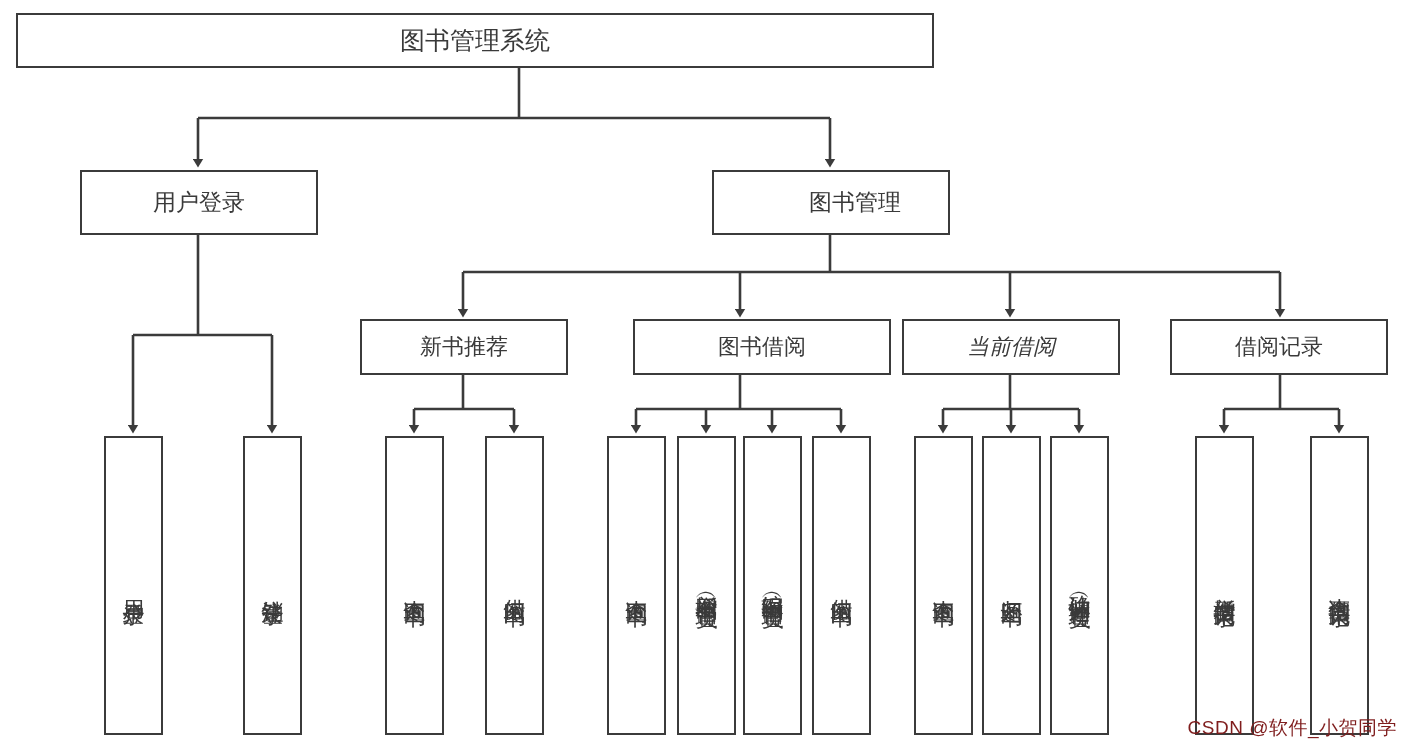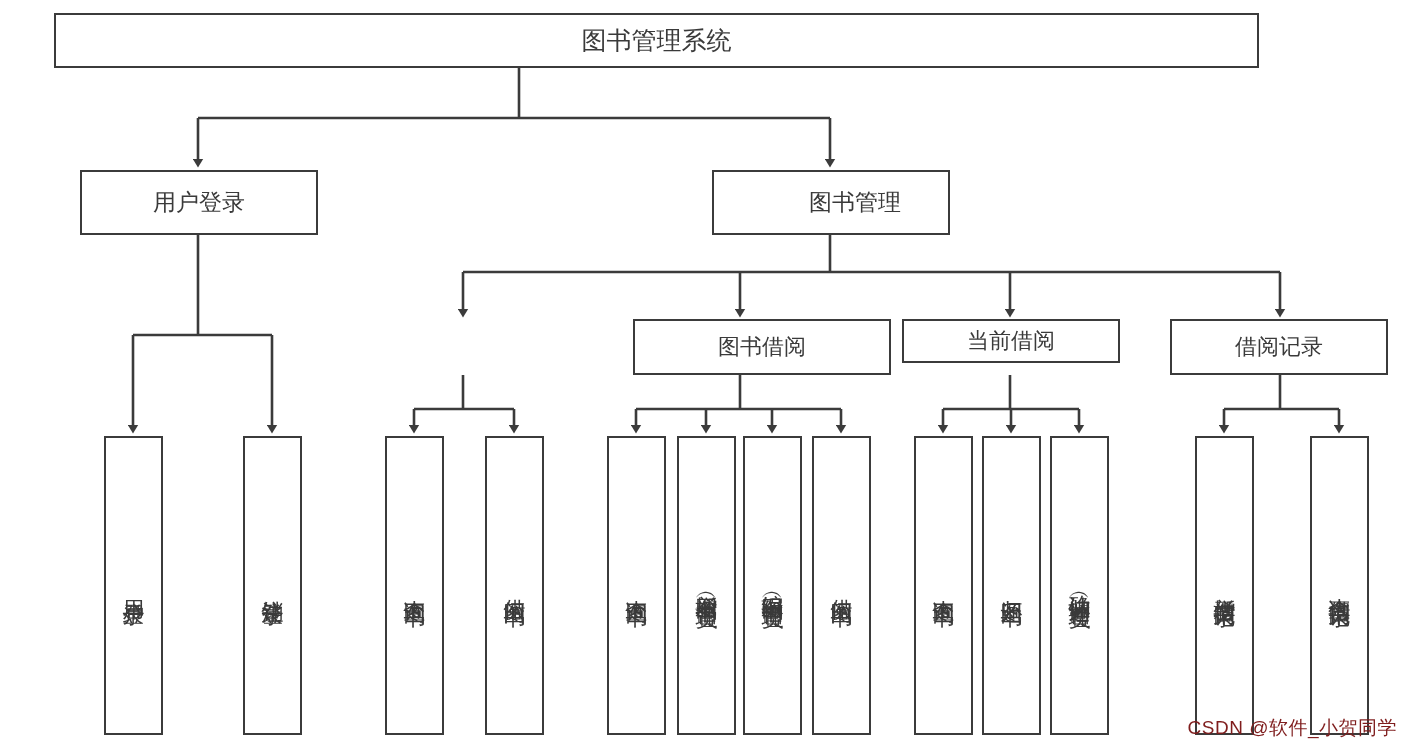--- a/index.html
+++ b/index.html
@@ -124,35 +124,38 @@
       <path d="M1011,409 L1011,425" marker-end="url(#arrow)"></path>
       <path d="M1079,409 L1079,425" marker-end="url(#arrow)"></path>
 
       <path d="M1280,375 L1280,409"></path>
       <path d="M1224,409 L1339,409"></path>
       <path d="M1224,409 L1224,425" marker-end="url(#arrow)"></path>
       <path d="M1339,409 L1339,425" marker-end="url(#arrow)"></path>
     </g>
   </svg>
 
-  <div class="node root" style="left:16px; top:13px; width:1205px; height:55px;margin-left:38px;">
+  <div class="node root" style="left:16px; top:13px; width:918px; height:55px;">
     <span class="htext">图书管理系统</span>
   </div>
 
   <div class="node lvl1" style="left:80px; top:170px; width:238px; height:65px;">
     <span class="htext">用户登录</span>
   </div>
   <div class="node lvl1" style="left:712px; top:170px; width:238px; height:65px;padding-left:48px;">
     <span class="htext">图书管理</span>
   </div>
 
+  <div class="node lvl2" style="left:360px; top:319px; width:208px; height:56px;">
+    <span class="htext">新书推荐</span>
+  </div>
   <div class="node lvl2" style="left:633px; top:319px; width:258px; height:56px;">
     <span class="htext">图书借阅</span>
   </div>
-  <div class="node lvl2" style="left:902px; top:319px; width:218px; height:44px;">
+  <div class="node lvl2" style="left:902px; top:319px; width:218px; height:56px;font-style:italic;">
     <span class="htext">当前借阅</span>
   </div>
   <div class="node lvl2" style="left:1170px; top:319px; width:218px; height:56px;">
     <span class="htext">借阅记录</span>
   </div>
 
   <div class="node leaf" style="left:104px; top:436px; width:59px; height:299px;">
     <span class="vtext">用户登录</span>
   </div>
   <div class="node leaf" style="left:243px; top:436px; width:59px; height:299px;">

